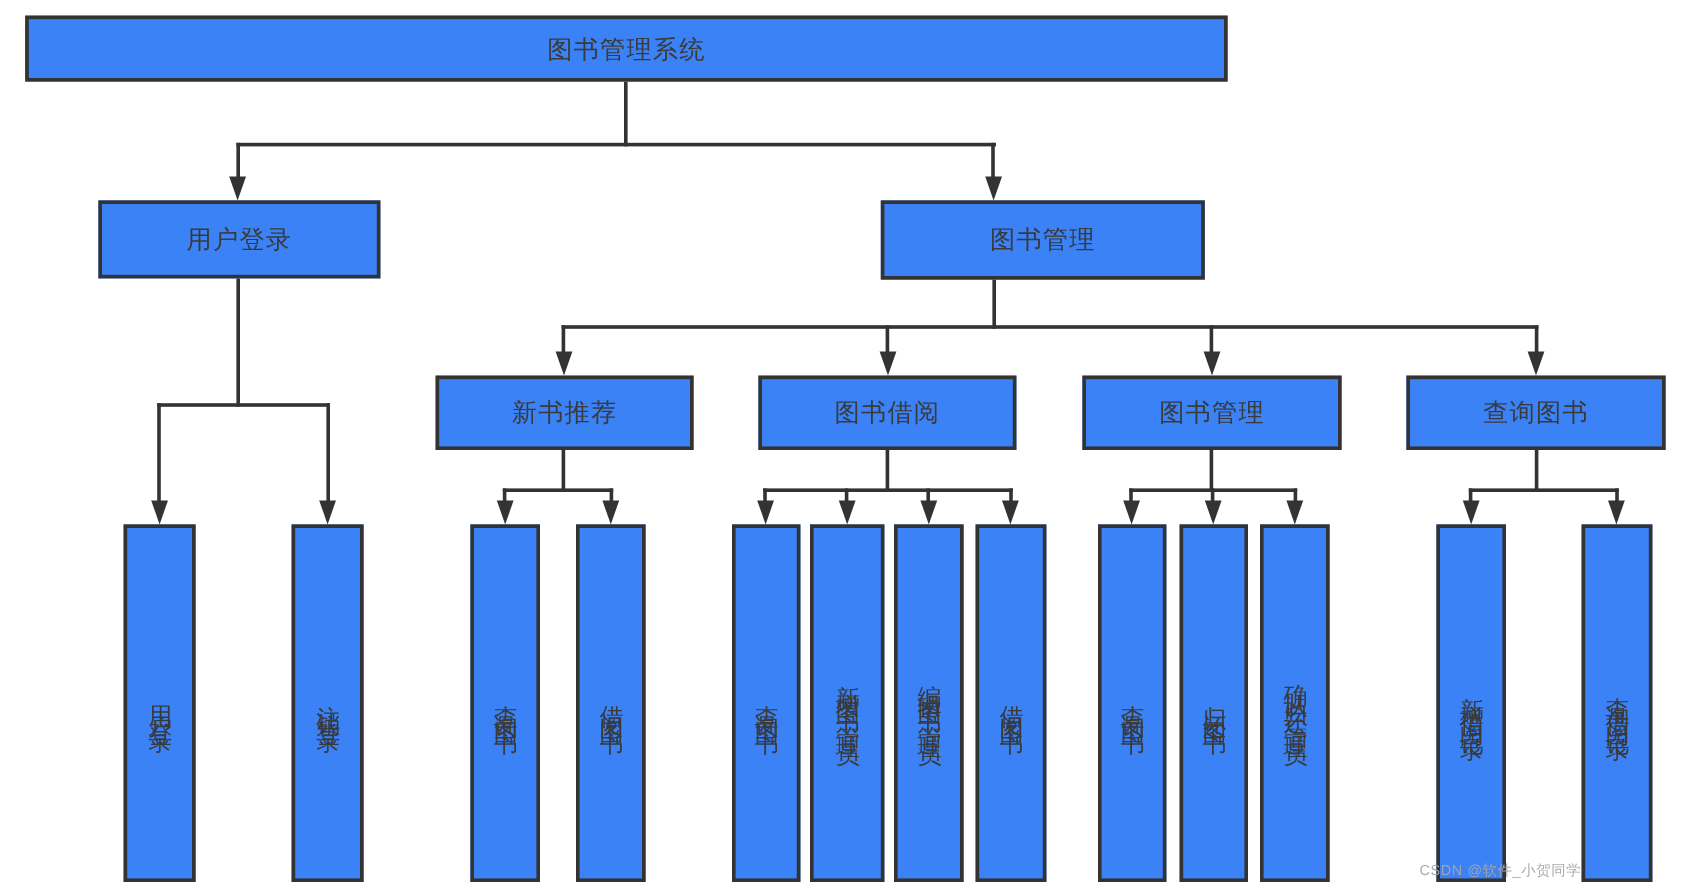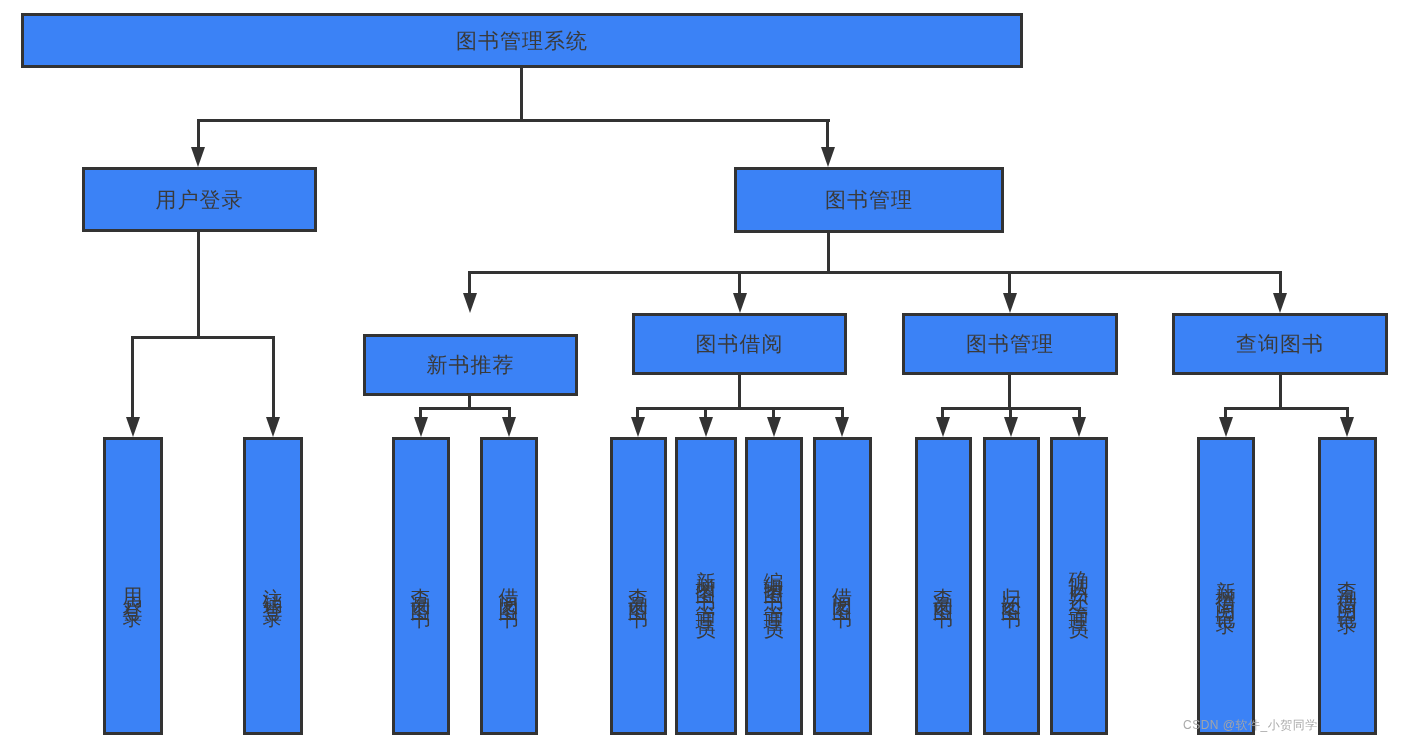--- a/index.html
+++ b/index.html
@@ -127,21 +127,21 @@
     <span class="hlabel">图书管理系统</span>
   </div>
 
   <div class="node" style="left:82px; top:167px; width:235px; height:65px;">
     <span class="hlabel">用户登录</span>
   </div>
   <div class="node" style="left:734px; top:167px; width:270px; height:66px;">
     <span class="hlabel">图书管理</span>
   </div>
 
-  <div class="node" style="left:363px; top:313px; width:215px; height:62px;margin-top:21px;">
+  <div class="node" style="left:363px; top:313px; width:215px; height:62px;">
     <span class="hlabel">新书推荐</span>
   </div>
   <div class="node" style="left:632px; top:313px; width:215px; height:62px;">
     <span class="hlabel">图书借阅</span>
   </div>
   <div class="node" style="left:902px; top:313px; width:216px; height:62px;">
     <span class="hlabel">图书管理</span>
   </div>
   <div class="node" style="left:1172px; top:313px; width:216px; height:62px;">
     <span class="hlabel">查询图书</span>

